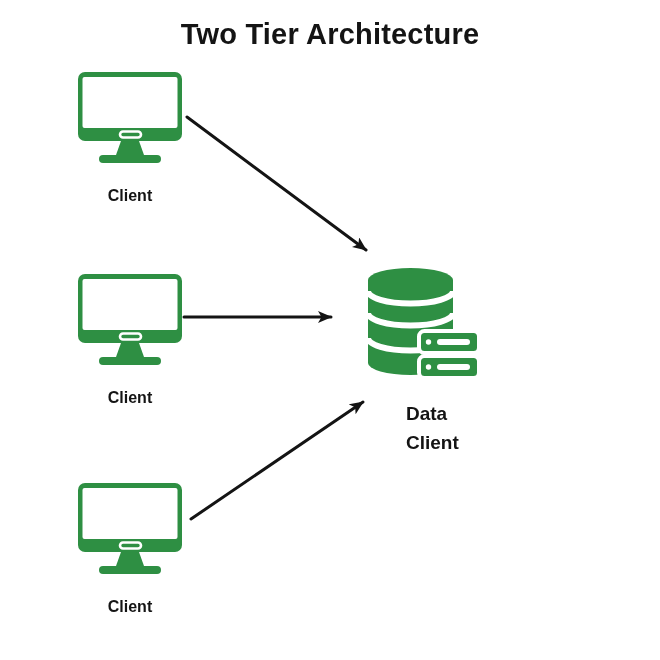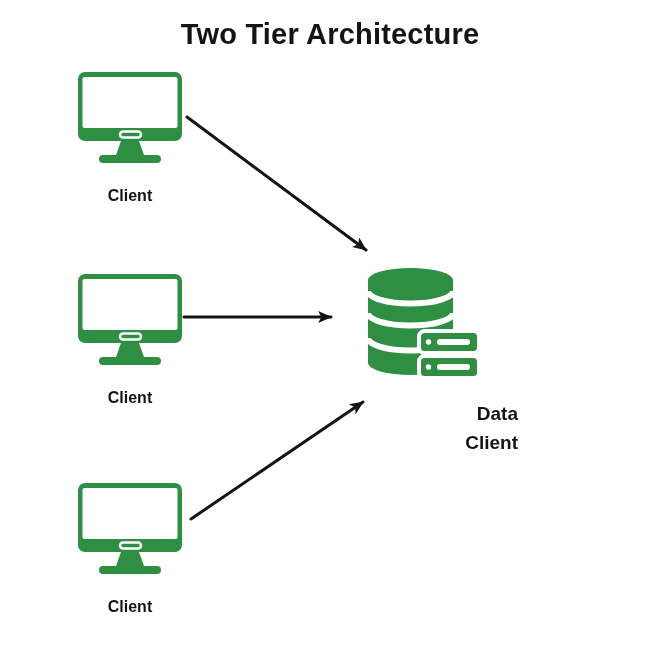--- a/index.html
+++ b/index.html
@@ -16,21 +16,21 @@
   .node-label{
     display:block;margin-top:24px;text-align:center;
     font-size:16px;font-weight:700;color:var(--text,#141414);
   }
   #client1{left:78px;top:72px;}
   #client2{left:78px;top:274px;}
   #client3{left:78px;top:483px;}
   .db-node{position:absolute;left:368px;top:268px;width:113px;}
   .db-node .icon{display:block;width:113px;height:114px;}
   .ds-label{
-    position:absolute;left:406px;top:399px;width:112px;text-align:right;
+    position:absolute;left:406px;top:399px;width:112px;text-align:left;
     font-size:19px;font-weight:700;line-height:29px;color:var(--text,#141414);
   }
   .ds-label span{display:block;}
   svg.overlay{position:absolute;left:0;top:0;width:660px;height:660px;pointer-events:none;}
   .arrow-line{stroke:var(--arrow,#141414);stroke-width:3;stroke-linecap:round;}
 </style>
 </head>
 <body>
 
 <div class="canvas">

